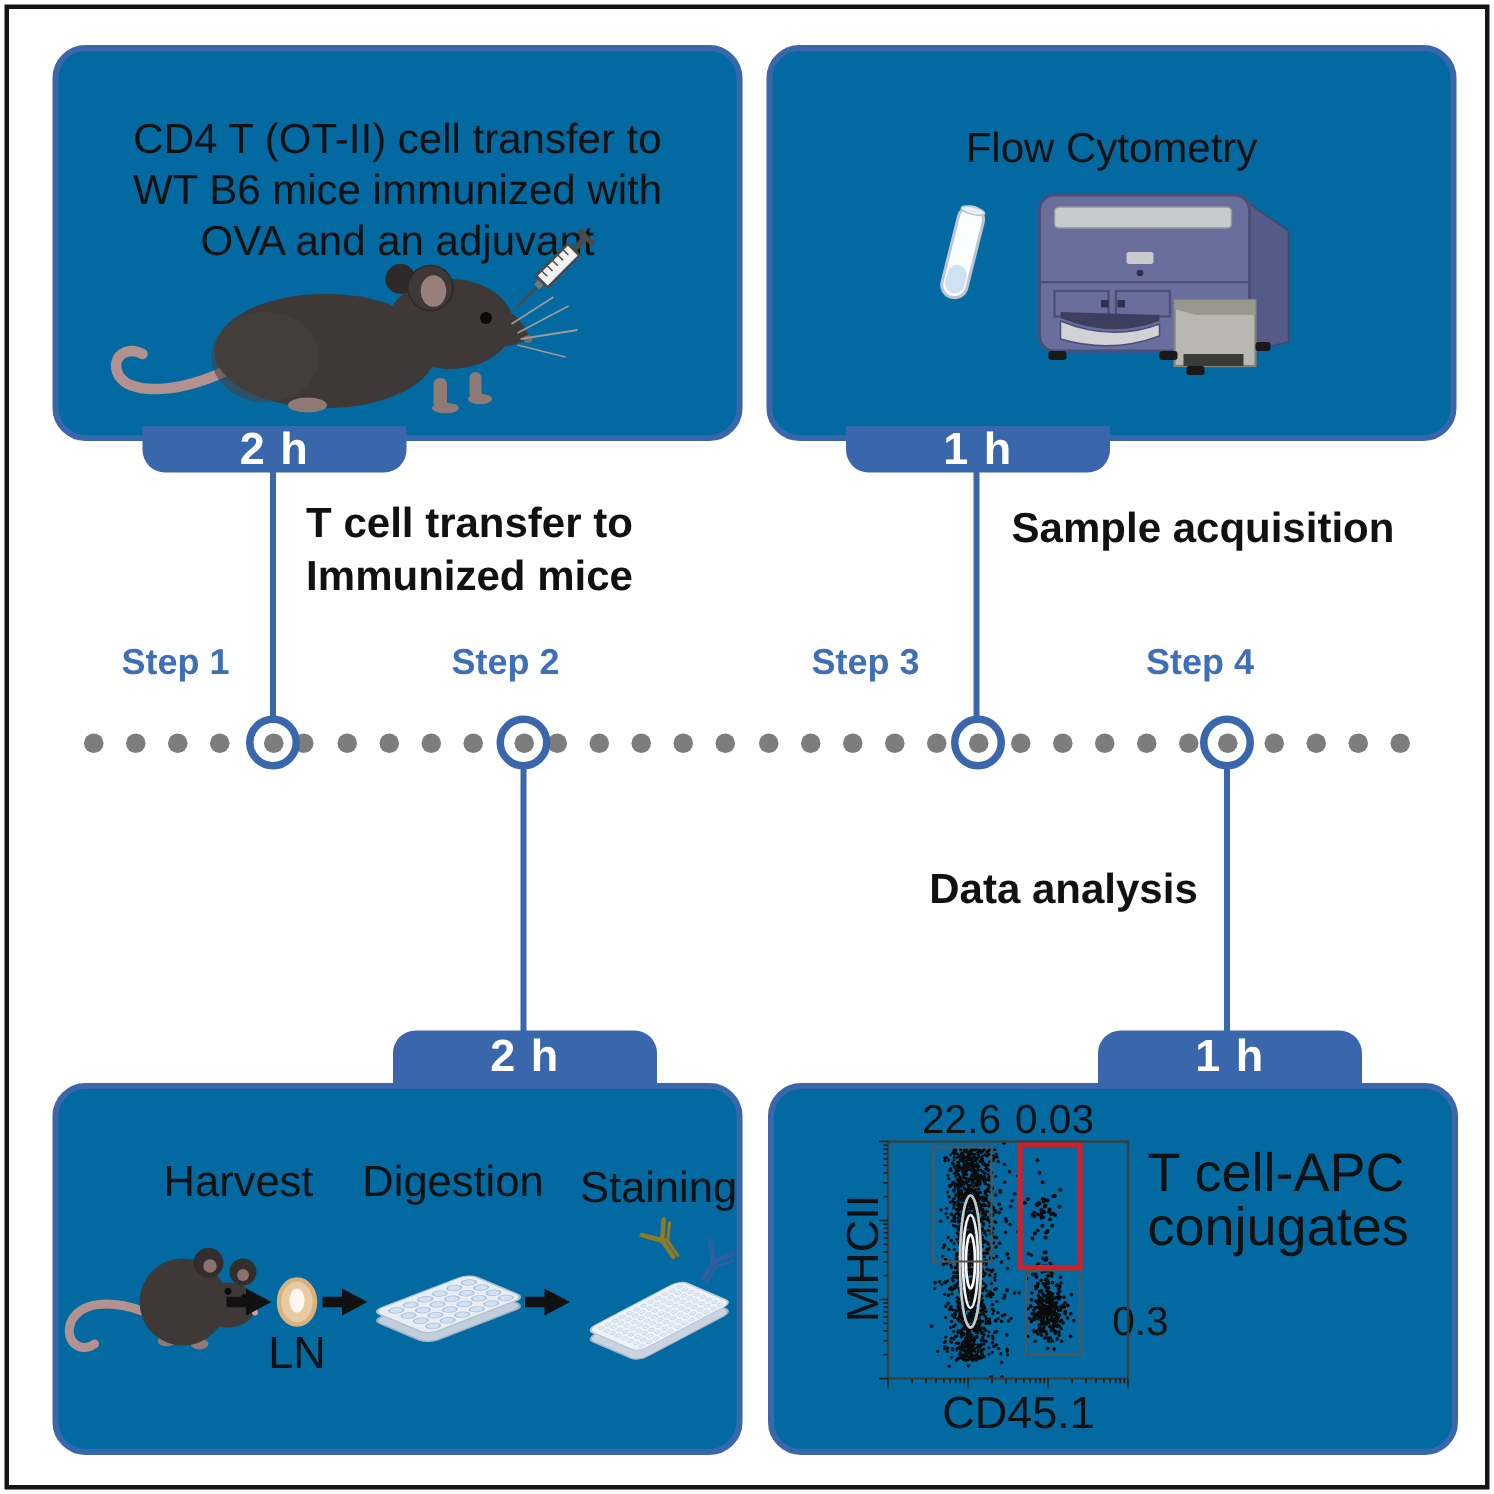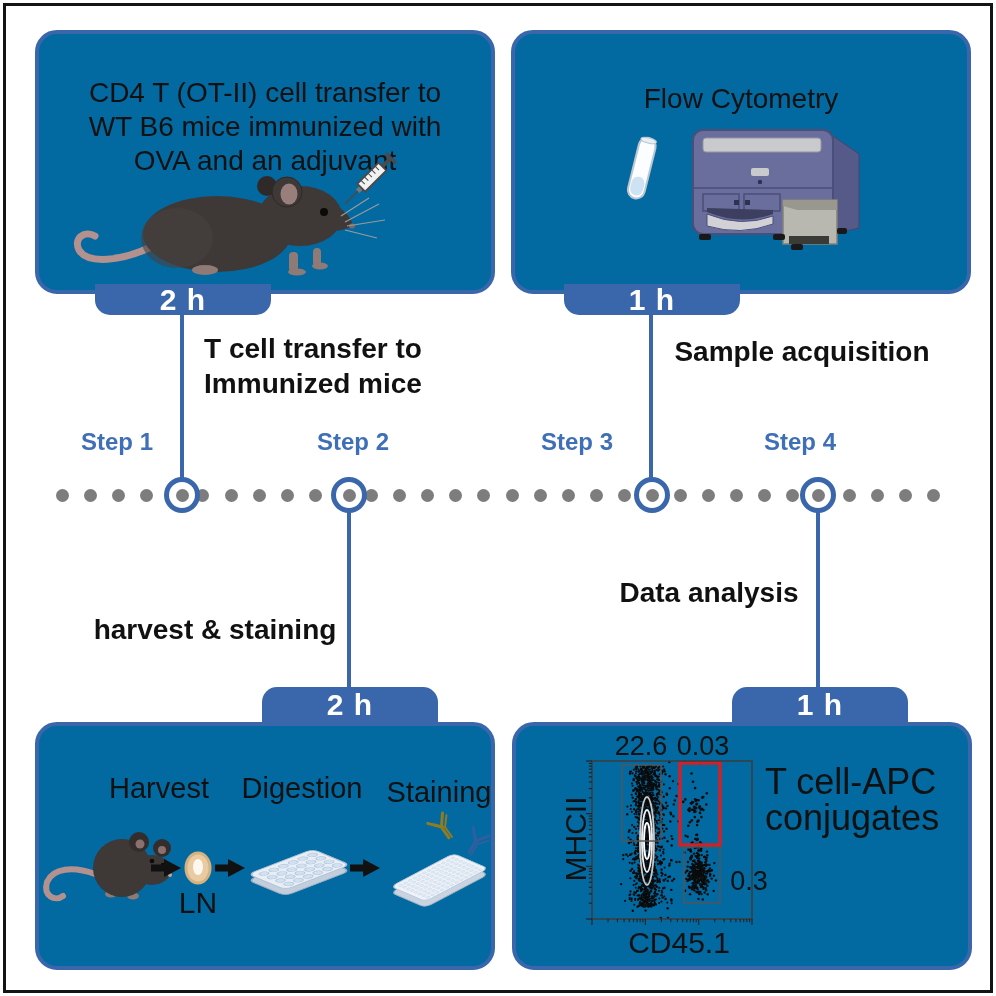--- a/index.html
+++ b/index.html
@@ -25,21 +25,21 @@
   #dot-row{position:absolute;left:56px;top:488px;width:884px;height:14px;
            display:flex;justify-content:space-between;align-items:center;}
   .dot{width:13px;height:13px;border-radius:50%;background:#7d7d7d;flex:0 0 auto;}
   .ring{position:absolute;top:477px;width:36px;height:36px;box-sizing:border-box;
         border:5px solid #3a67ac;border-radius:50%;background:#fff;z-index:2;
         display:flex;align-items:center;justify-content:center;}
   .ring-dot{width:13px;height:13px;border-radius:50%;background:#7d7d7d;}
   #ring-1{left:164px;} #ring-2{left:331px;} #ring-3{left:634px;} #ring-4{left:800px;}
   .step-label{position:absolute;top:428px;width:170px;text-align:center;
               color:#3f6fb7;font-size:24px;font-weight:bold;}
-  #step-1{left:32px;} #step-2{left:268px;} #step-3{left:492px;} #step-4{left:715px;}
+  #step-1{left:32px;} #step-2{left:252px;} #step-3{left:492px;} #step-4{left:715px;}
   .ann{position:absolute;font-size:28px;font-weight:bold;line-height:35px;
        text-align:center;color:#111;}
   #ann-1{left:183px;top:331px;width:260px;}
   #ann-3{left:662px;top:334px;width:280px;}
   #ann-2{left:85px;top:577px;width:260px;}
   #ann-4{left:589px;top:575px;width:240px;}
   .box-text{position:absolute;left:6px;right:6px;top:42px;text-align:center;
             font-size:28px;line-height:34px;color:#111;}
   .box-text span{display:block;}
   .stage{position:absolute;font-size:29px;text-align:center;color:#111;}
@@ -48,21 +48,21 @@
   #stage-2{left:335px;top:50px;width:130px;}
   #ln-label{position:absolute;left:119px;top:160px;width:80px;text-align:center;font-size:30px;}
   .icon-svg{position:absolute;}
   #mouse-side-svg{left:18px;top:112px;width:370px;height:140px;}
   #cytometer-svg{left:108px;top:82px;width:250px;height:140px;}
   #flow-row-svg{left:0px;top:78px;width:456px;height:155px;overflow:visible;}
   #flow-plot{position:absolute;left:60px;top:33px;width:190px;height:170px;overflow:visible;}
   .gate-num{position:absolute;font-size:27px;color:#111;}
   #gate-num-1{left:90px;top:5px;width:70px;text-align:center;}
   #gate-num-2{left:152px;top:5px;width:70px;text-align:center;}
-  #gate-num-3{left:203px;top:140px;width:60px;text-align:center;}
+  #gate-num-3{left:203px;top:140px;width:60px;text-align:right;}
   #ylab{position:absolute;left:-6px;top:98px;width:128px;height:30px;text-align:center;
         font-size:30px;transform:rotate(-90deg);}
   #xlab{position:absolute;left:83px;top:200px;width:160px;text-align:center;font-size:30px;}
   #conj-label{position:absolute;left:249px;top:38px;width:185px;font-size:36px;line-height:36px;}
 </style>
 </head>
 <body>
 
 <div class="canvas">
   <div class="frame"></div>
@@ -146,21 +146,20 @@
 
   <div class="ann" id="ann-1">
     <span>T cell transfer to</span><br>
     <span>Immunized mice</span>
   </div>
   <div class="ann" id="ann-3">
     <span>Sample acquisition</span>
   </div>
   <div class="ann" id="ann-2">
     <br>
-    <span>harvest &amp; staining</span>
   </div>
   <div class="ann" id="ann-4">
     <span>Data analysis</span>
   </div>
 
   <div class="step-label" id="step-1">Step 1</div>
   <div class="step-label" id="step-2">Step 2</div>
   <div class="step-label" id="step-3">Step 3</div>
   <div class="step-label" id="step-4">Step 4</div>
 

